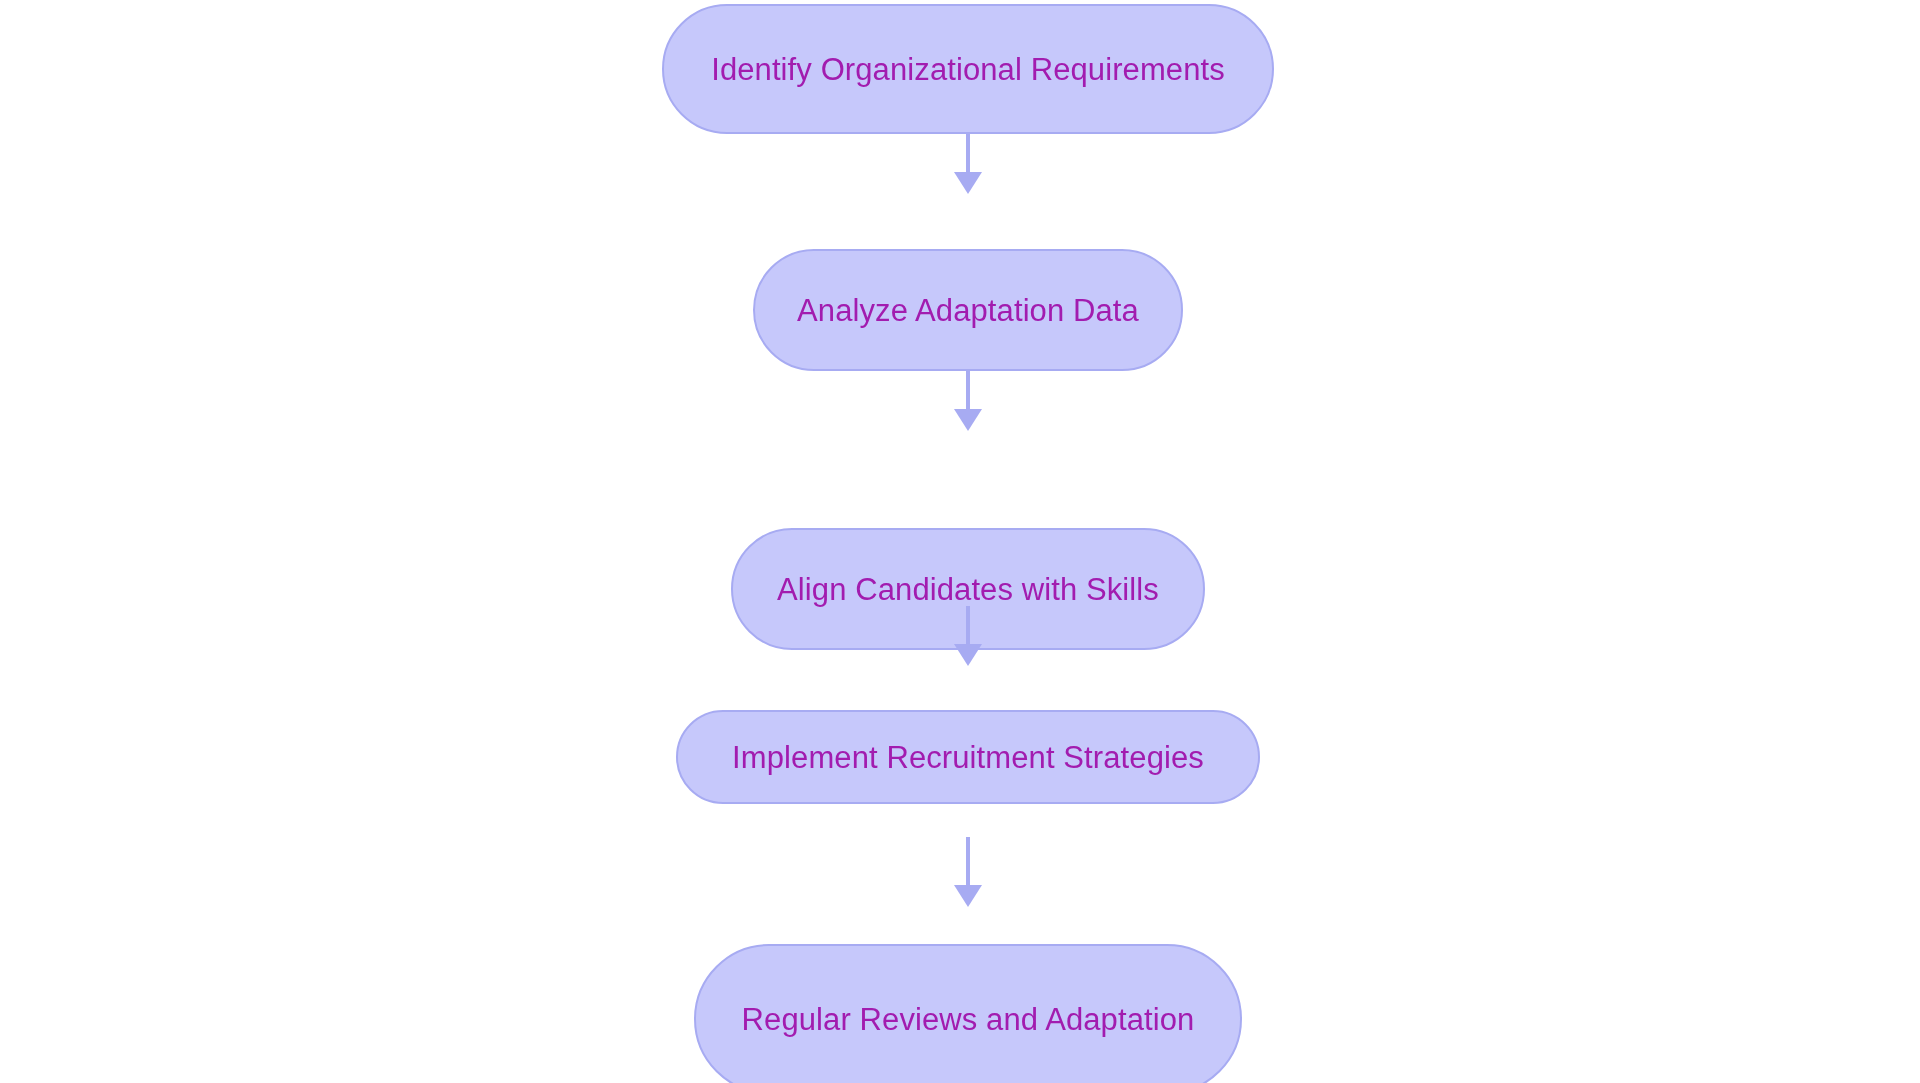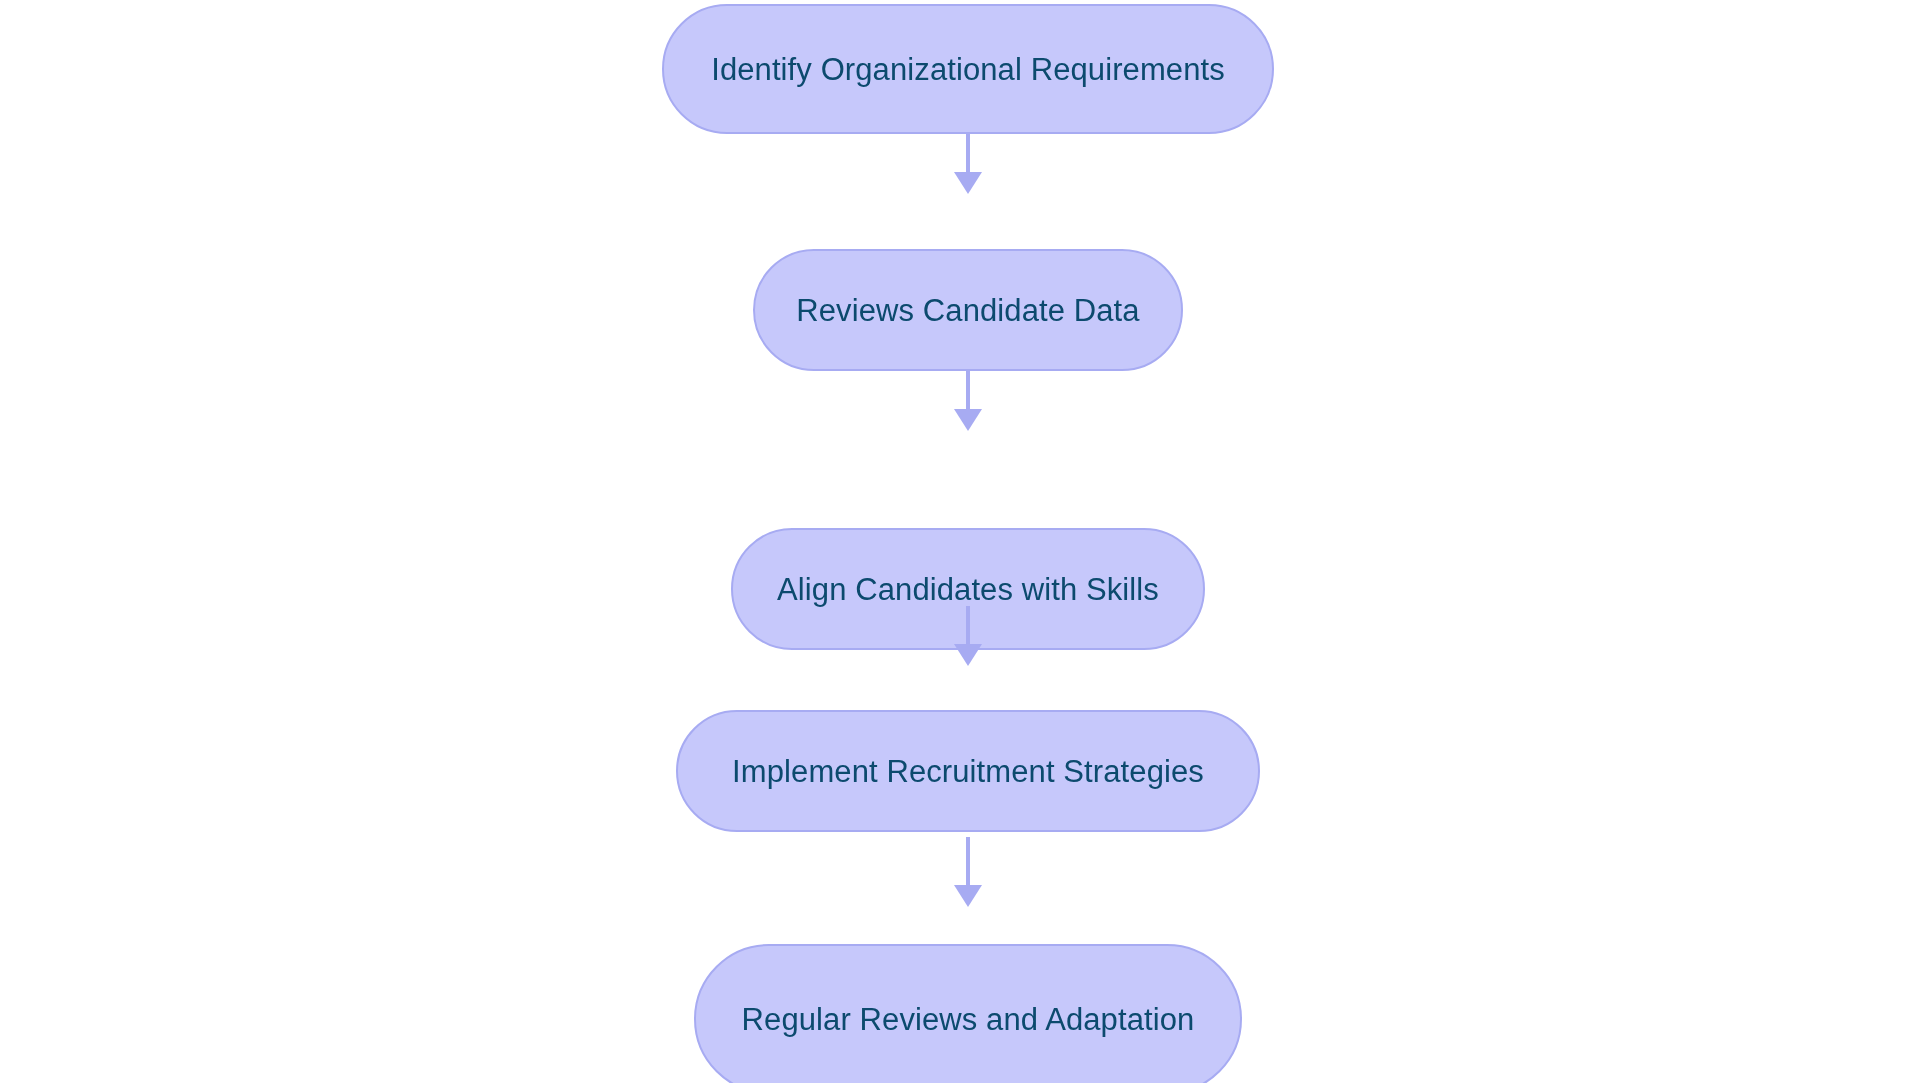--- a/index.html
+++ b/index.html
@@ -29,34 +29,34 @@
     display: flex;
     align-items: center;
     justify-content: center;
     background: #c6c8fb;
     border: 2px solid #a7abf2;
     border-radius: 999px;
     transform: translateX(-50%);
     left: 968px;
   }
   .node-label {
-    color: #0c4a6e;
+    color: #a21caf;
     font-family: "Liberation Sans", sans-serif;
     font-size: 31px;
     font-weight: 400;
     letter-spacing: 0.1px;
     white-space: nowrap;
     line-height: 1;
     text-align: center;
   }
 
   .node-1 { top: 4px;   width: 612px; height: 130px; }
   .node-2 { top: 249px; width: 430px; height: 122px; }
   .node-3 { top: 484px; width: 474px; height: 122px; margin-top: 44px; }
-  .node-4 { top: 710px; width: 584px; height: 122px; }
+  .node-4 { top: 710px; width: 584px; height: 94px; }
   .node-5 { top: 944px; width: 548px; height: 150px; }
 
   
   .connector {
     position: absolute;
     left: 968px;
     transform: translateX(-50%);
     width: 40px;
   }
   .connector-line {
@@ -96,21 +96,21 @@
   <div class="node node-1">
     <span class="node-label">Identify Organizational Requirements</span>
   </div>
 
   <div class="connector connector-1">
     <div class="connector-line"></div>
     <div class="connector-head"></div>
   </div>
 
   <div class="node node-2">
-    <span class="node-label">Reviews Candidate Data</span>
+    <span class="node-label">Analyze Adaptation Data</span>
   </div>
 
   <div class="connector connector-2">
     <div class="connector-line"></div>
     <div class="connector-head"></div>
   </div>
 
   <div class="node node-3">
     <span class="node-label">Align Candidates with Skills</span>
   </div>

